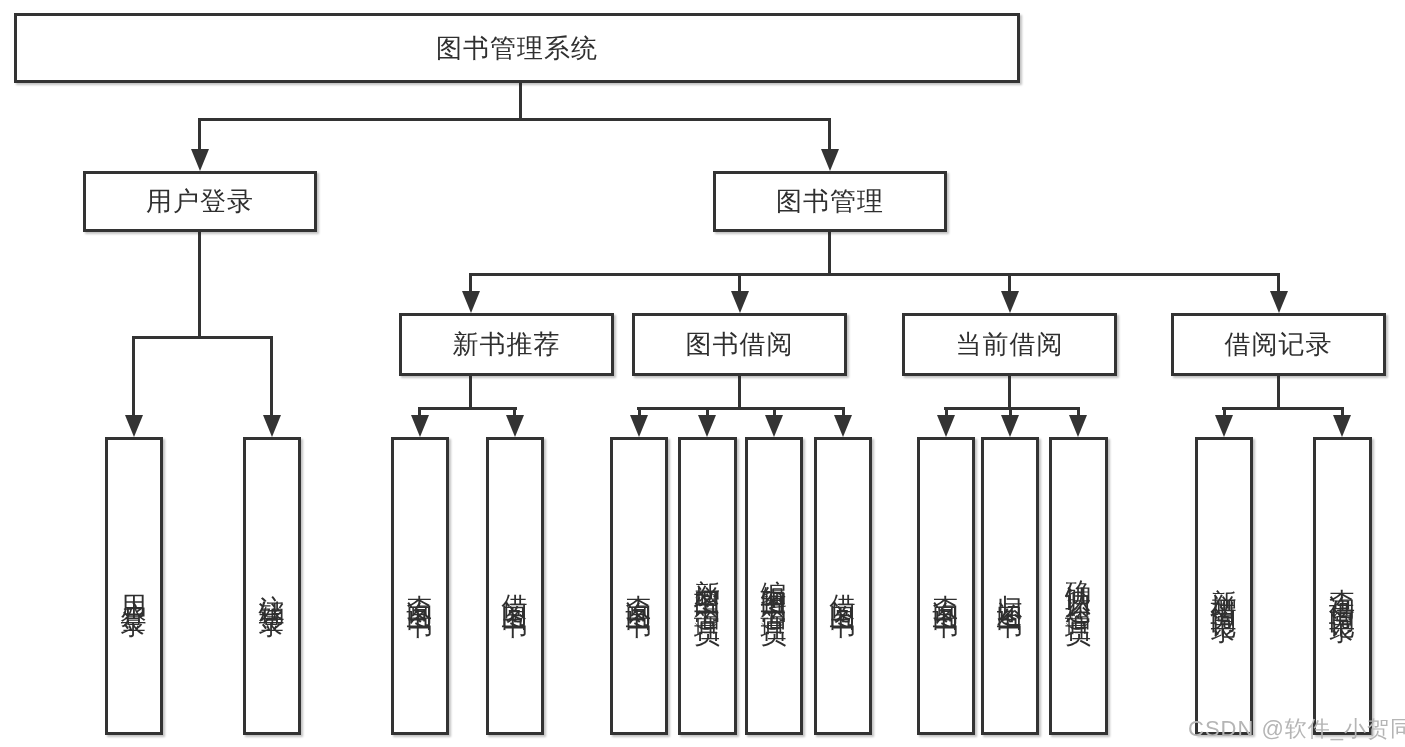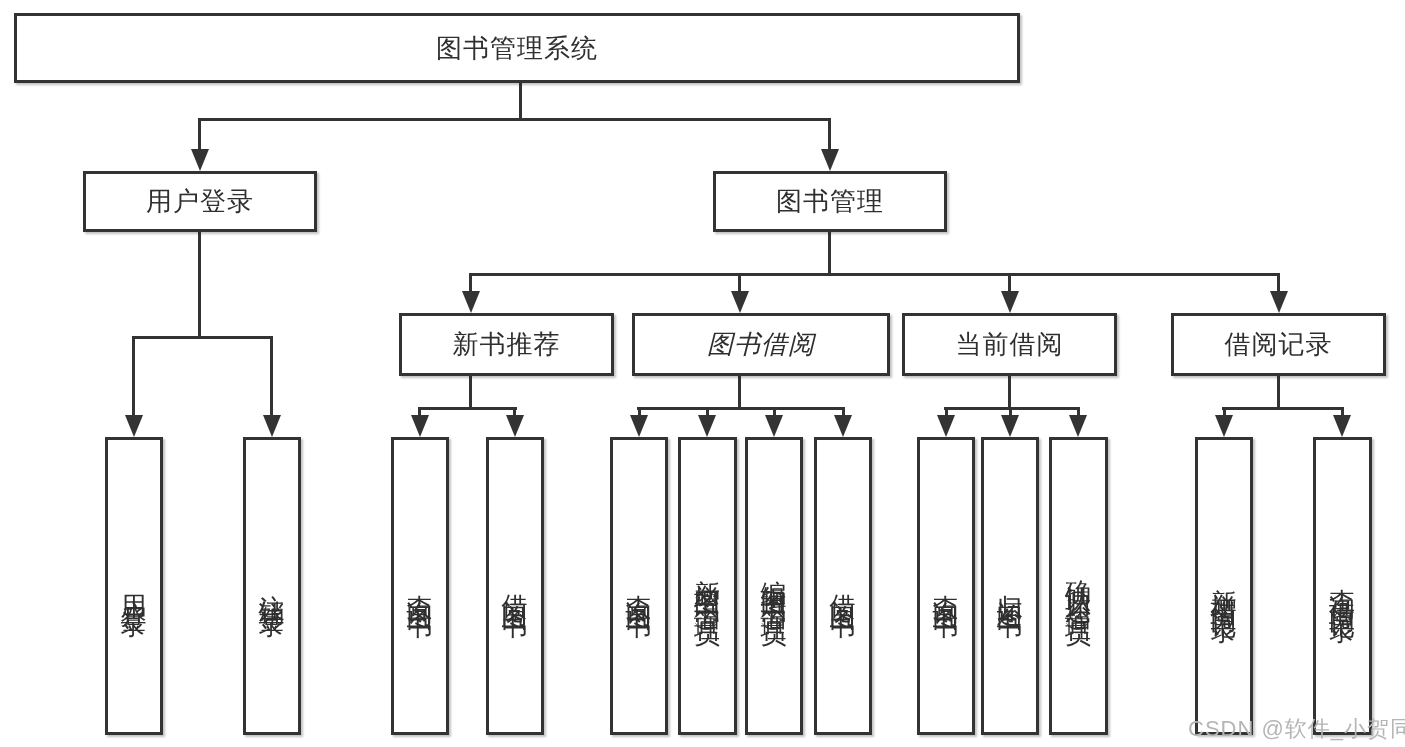--- a/index.html
+++ b/index.html
@@ -100,21 +100,21 @@
   <div class="box" style="left:83px;top:171px;width:234px;height:61px;">
     <span class="lbl">用户登录</span>
   </div>
   <div class="box" style="left:713px;top:171px;width:234px;height:61px;">
     <span class="lbl">图书管理</span>
   </div>
 
   <div class="box" style="left:363px;top:313px;width:215px;height:63px;margin-left:36px;">
     <span class="lbl">新书推荐</span>
   </div>
-  <div class="box" style="left:632px;top:313px;width:258px;height:63px;font-style:italic;">
+  <div class="box" style="left:632px;top:313px;width:215px;height:63px;">
     <span class="lbl">图书借阅</span>
   </div>
   <div class="box" style="left:1171px;top:313px;width:215px;height:63px;">
     <span class="lbl">借阅记录</span>
   </div>
   <div class="box" style="left:902px;top:313px;width:215px;height:63px;">
     <span class="lbl">当前借阅</span>
   </div>
 
   <div class="box" style="left:105px;top:437px;width:58px;height:298px;">

